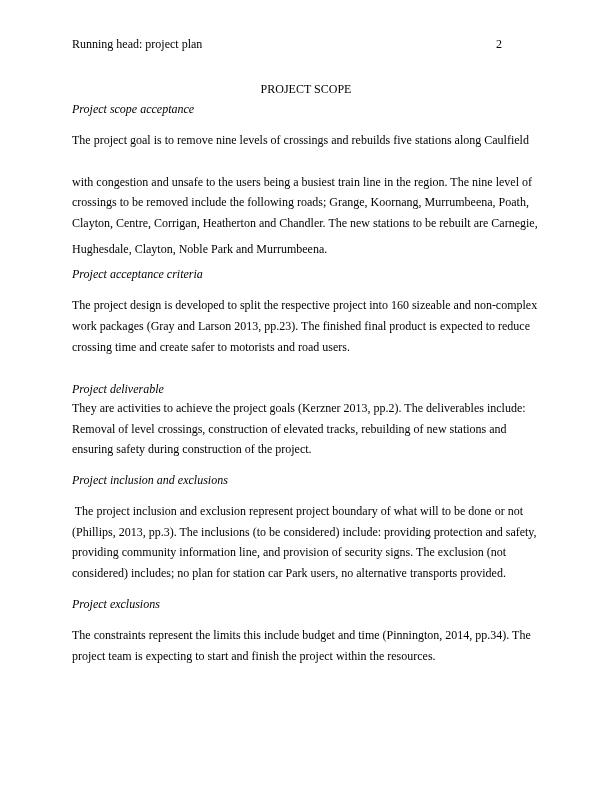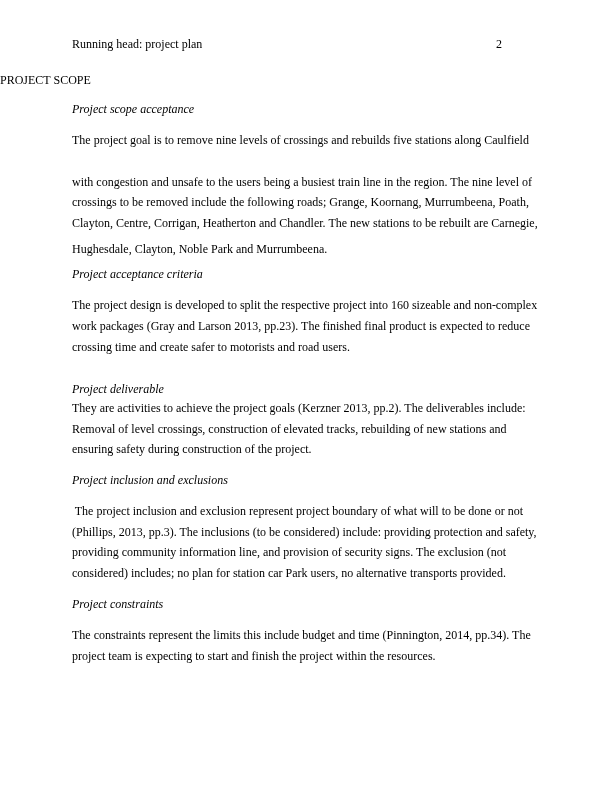--- a/index.html
+++ b/index.html
@@ -2,21 +2,21 @@
 <html><head>
 <meta charset="utf-8">
 <style>
   html, body { margin: 0; padding: 0; background: #ffffff; }
   body { width: 612px; height: 792px; position: relative; overflow: hidden;
          font-family: "Liberation Serif", "DejaVu Serif", serif; color: #000; }
   .page { position: absolute; left: 0; top: 0; width: 612px; height: 756px; background: #fff; font-family: Liberation Serif, serif; }
   .abs { position: absolute; white-space: nowrap; font-size: 12px; line-height: 14px; }
   .header-left { left: 72px; top: 37px; }
   .header-right { left: 496px; top: 37px; }
-  .title { left: 0; width: 612px; top: 73px; }
+  .title { left: 0; width: 612px; text-align: center; top: 82px; }
   .heading { left: 72px; font-style: italic; }
   .line { left: 72px; }
 </style>
 </head>
 <body>
 
 <div class="page">
   <div class="abs header-left">Running head: project plan</div>
   <div class="abs header-right">2</div>
   <div class="abs title">PROJECT SCOPE</div>
@@ -37,16 +37,16 @@
   <div class="abs line" style="top:401px">They are activities to achieve the project goals (Kerzner 2013, pp.2). The deliverables include:</div>
   <div class="abs line" style="top:422px">Removal of level crossings, construction of elevated tracks, rebuilding of new stations and</div>
   <div class="abs line" style="top:442px">ensuring safety during construction of the project.</div>
 
   <div class="abs heading" style="top:473px">Project inclusion and exclusions</div>
   <div class="abs line" style="top:504px; white-space: pre;"> The project inclusion and exclusion represent project boundary of what will to be done or not</div>
   <div class="abs line" style="top:525px">(Phillips, 2013, pp.3). The inclusions (to be considered) include: providing protection and safety,</div>
   <div class="abs line" style="top:545px">providing community information line, and provision of security signs. The exclusion (not</div>
   <div class="abs line" style="top:566px">considered) includes; no plan for station car Park users, no alternative transports provided.</div>
 
-  <div class="abs heading" style="top:597px">Project constraints</div>
+  <div class="abs heading" style="top:597px">Project exclusions</div>
   <div class="abs line" style="top:628px">The constraints represent the limits this include budget and time (Pinnington, 2014, pp.34). The</div>
   <div class="abs line" style="top:649px">project team is expecting to start and finish the project within the resources.</div>
 </div>
 
 </body></html>

